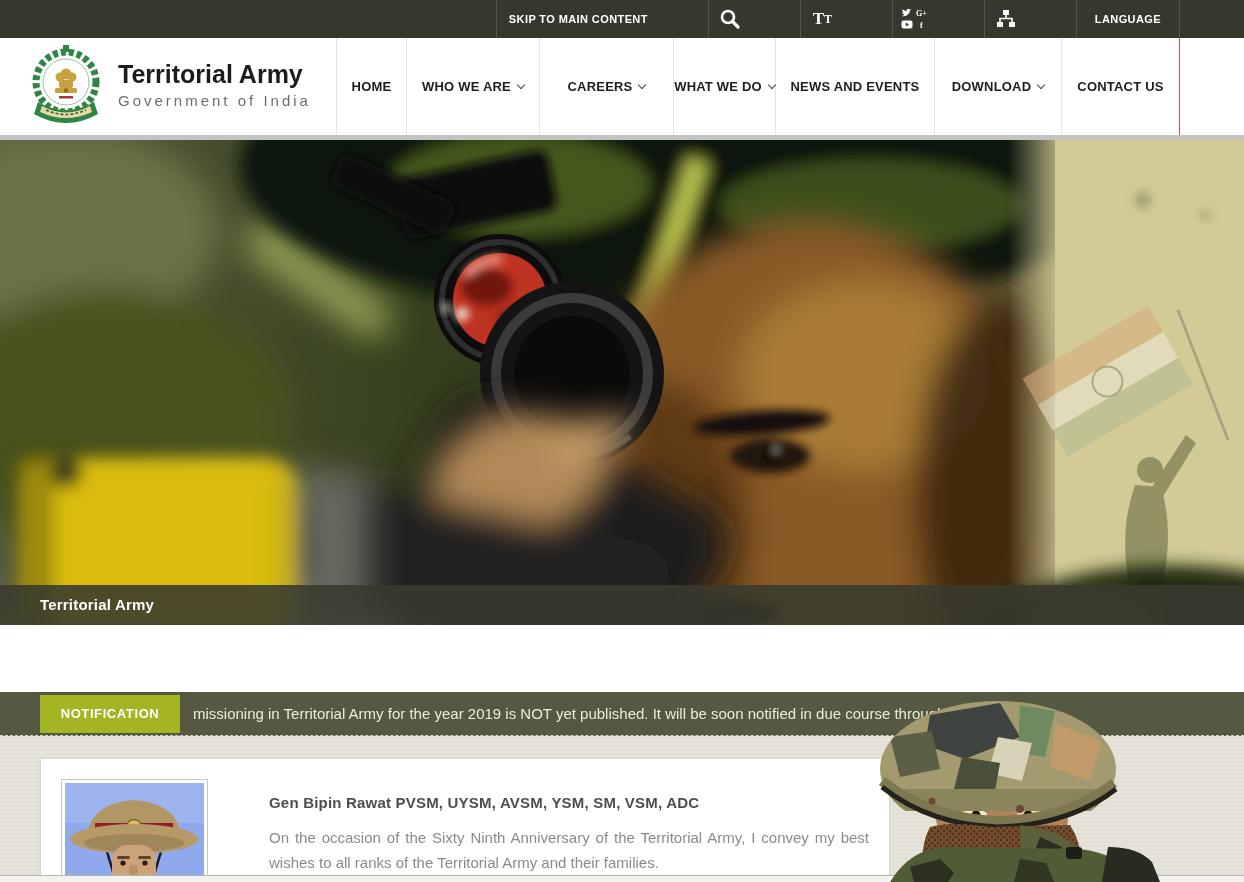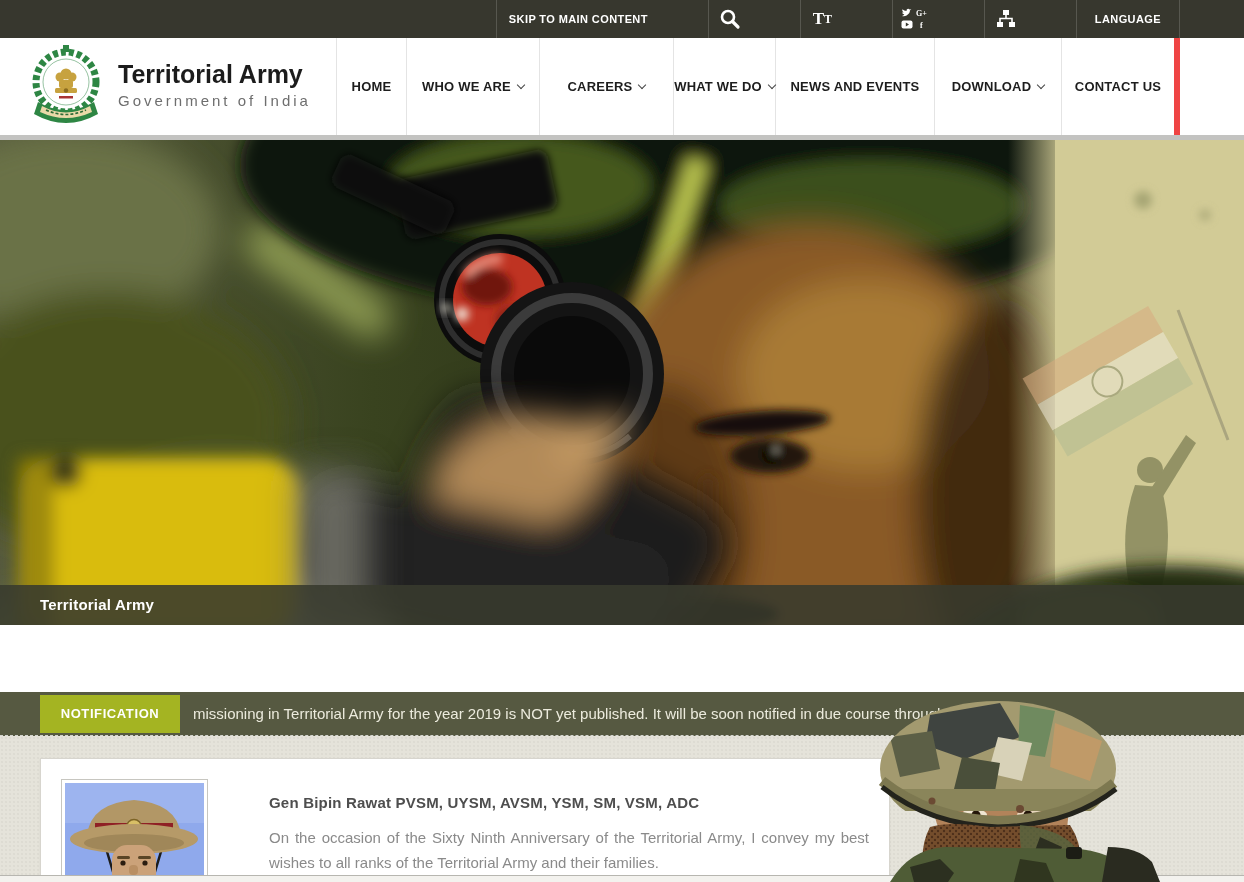--- a/index.html
+++ b/index.html
@@ -28,21 +28,21 @@
   
   .header { height:97px; background:#fff; display:flex; align-items:stretch; position:relative; }
   .logo-wrap { width:80px; margin:6px 0 0 26px; }
   .brand { margin:22px 0 0 12px; }
   .brand-title { font-size:25px; font-weight:bold; color:#1c1c1c; line-height:28px; }
   .brand-sub { font-size:15px; color:#6e6e6e; letter-spacing:3px; margin-top:4px; }
   .nav { margin-left:auto; display:flex; align-items:stretch; margin-right:64px; }
   .nav-item { display:flex; align-items:center; justify-content:center;
               border-left:1px solid #e4e4e4; font-size:13px; font-weight:bold; color:#1d1d1d;
               letter-spacing:.2px; cursor:pointer; white-space:nowrap; }
-  .nav-item:last-child { border-right:6px solid #ef4444; }
+  .nav-item:last-child { border-right:1px solid #ef4444; }
   .nav-item:nth-child(1){width:70px} .nav-item:nth-child(2){width:133px}
   .nav-item:nth-child(3){width:134px} .nav-item:nth-child(4){width:102px}
   .nav-item:nth-child(5){width:159px} .nav-item:nth-child(6){width:127px}
   .nav-item:nth-child(7){width:119px}
   .caret { width:6px; height:6px; border-right:1.5px solid #444; border-bottom:1.5px solid #444;
            transform:rotate(45deg); margin:-3px 0 0 7px; display:inline-block; }
 
   .header-divider { height:5px; background:#c3c3c1; }
 
   

